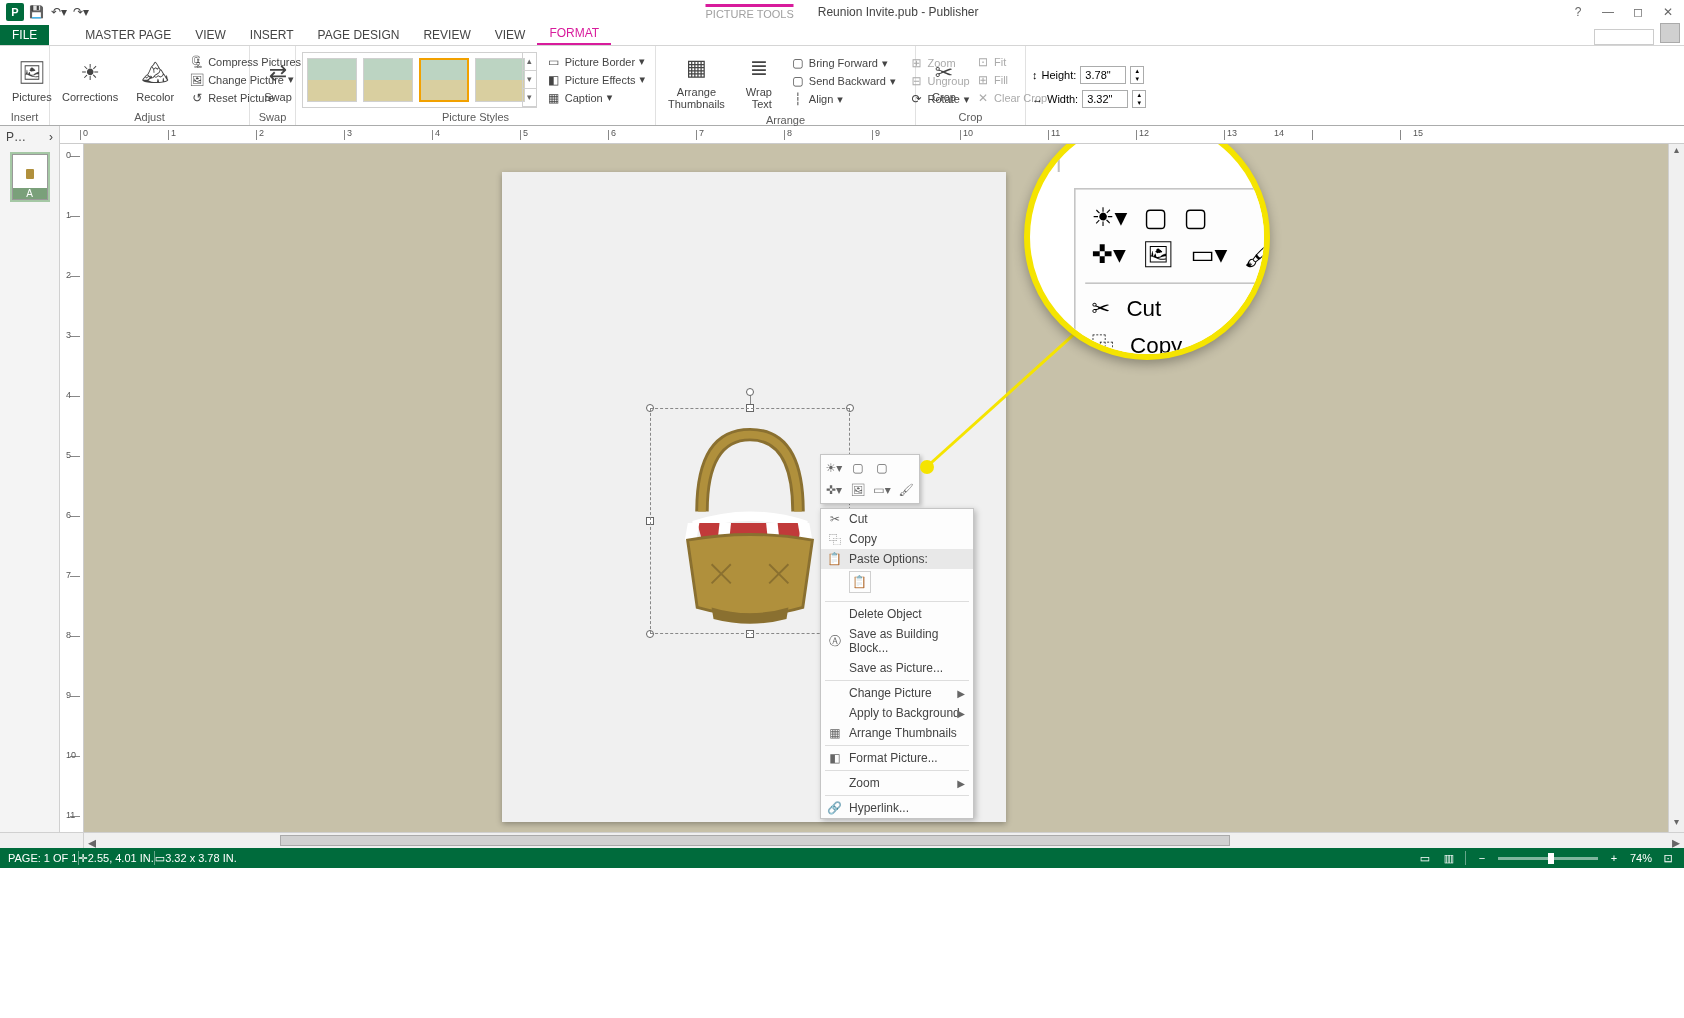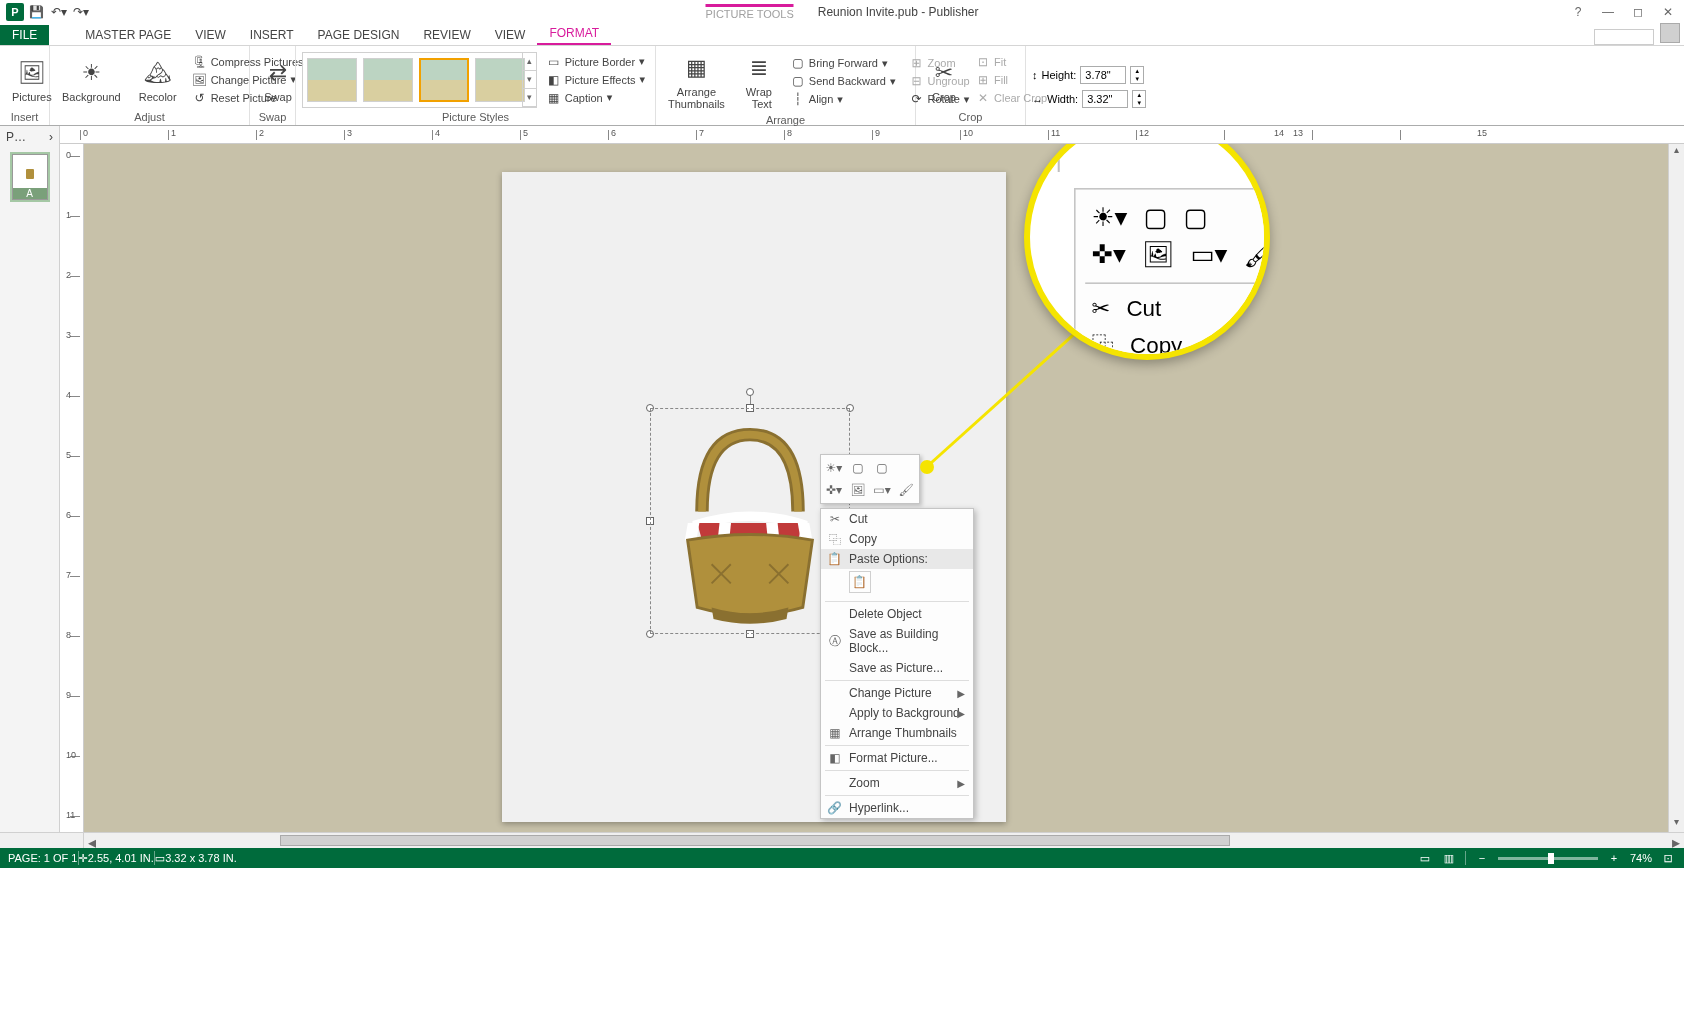--- a/index.html
+++ b/index.html
@@ -156,21 +156,21 @@
         <span class="icon-lg">🖼</span>
         <span>Pictures</span>
       </div>
     </div>
     <div class="group-label">Insert</div>
   </div>
   <div class="group" style="width:200px">
     <div class="group-body">
       <div class="big-btn">
         <span class="icon-lg">☀</span>
-        <span>Background</span>
+        <span>Corrections</span>
       </div>
       <div class="big-btn">
         <span class="icon-lg">🏔</span>
         <span>Recolor</span>
       </div>
       <div class="small-btn-col">
         <div class="small-btn">
             <span class="si">🗜</span>
             <span>Compress Pictures</span>
           </div>
@@ -325,25 +325,25 @@
         <div class="tick-lbl" style="left: 727px;">8</div>
         <div class="tick" style="left: 812px;"></div>
         <div class="tick-lbl" style="left: 815px;">9</div>
         <div class="tick" style="left: 900px;"></div>
         <div class="tick-lbl" style="left: 903px;">10</div>
         <div class="tick" style="left: 988px;"></div>
         <div class="tick-lbl" style="left: 991px;">11</div>
         <div class="tick" style="left: 1076px;"></div>
         <div class="tick-lbl" style="left: 1079px;">12</div>
         <div class="tick" style="left: 1164px;"></div>
-        <div class="tick-lbl" style="left: 1233px;">13</div>
+        <div class="tick-lbl" style="left: 1167px;">13</div>
         <div class="tick" style="left: 1252px;"></div>
         <div class="tick-lbl" style="left: 1214px;">14</div>
         <div class="tick" style="left: 1340px;"></div>
-        <div class="tick-lbl" style="left: 1417px;">15</div>
+        <div class="tick-lbl" style="left: 1353px;">15</div>
       </div>
     <div class="body-row">
       <div class="vrul" id="vrul">
           <div class="vtick" style="top: 12px;"></div>
           <div class="vtick-lbl" style="top: 6px;">0</div>
           <div class="vtick" style="top: 72px;"></div>
           <div class="vtick-lbl" style="top: 66px;">1</div>
           <div class="vtick" style="top: 132px;"></div>
           <div class="vtick-lbl" style="top: 126px;">2</div>
           <div class="vtick" style="top: 192px;"></div>

